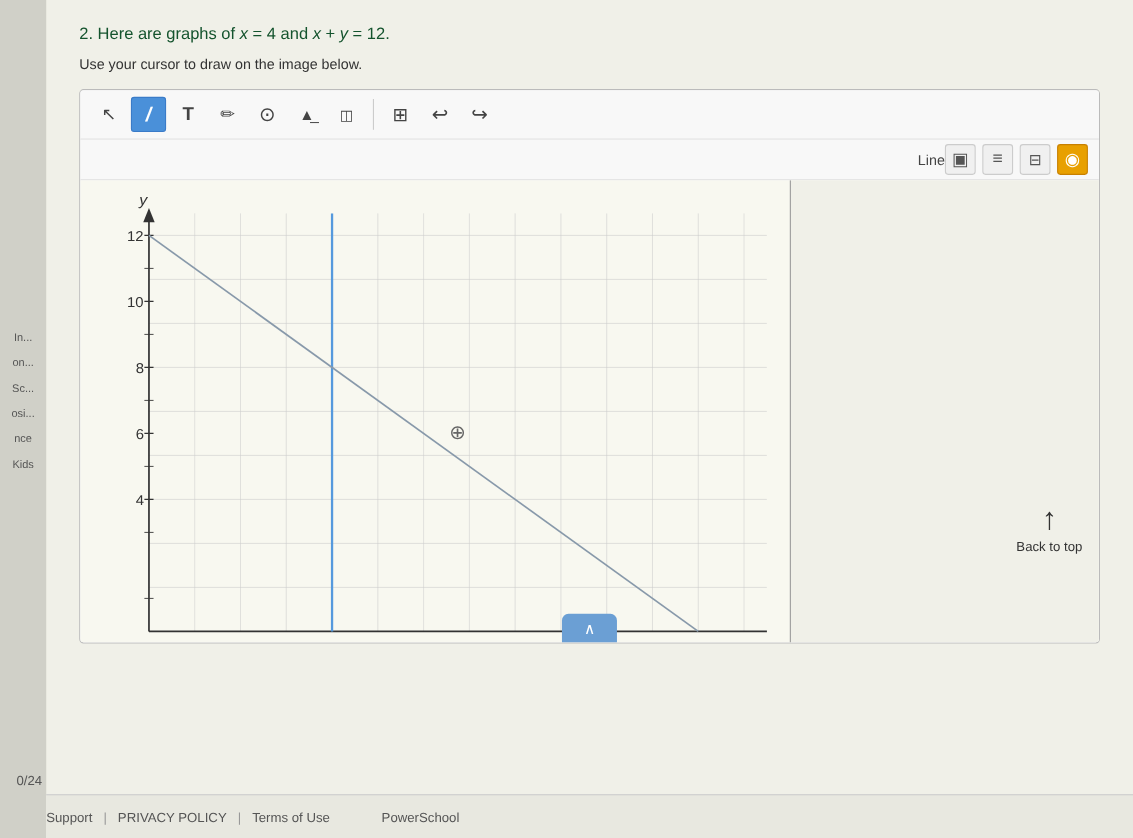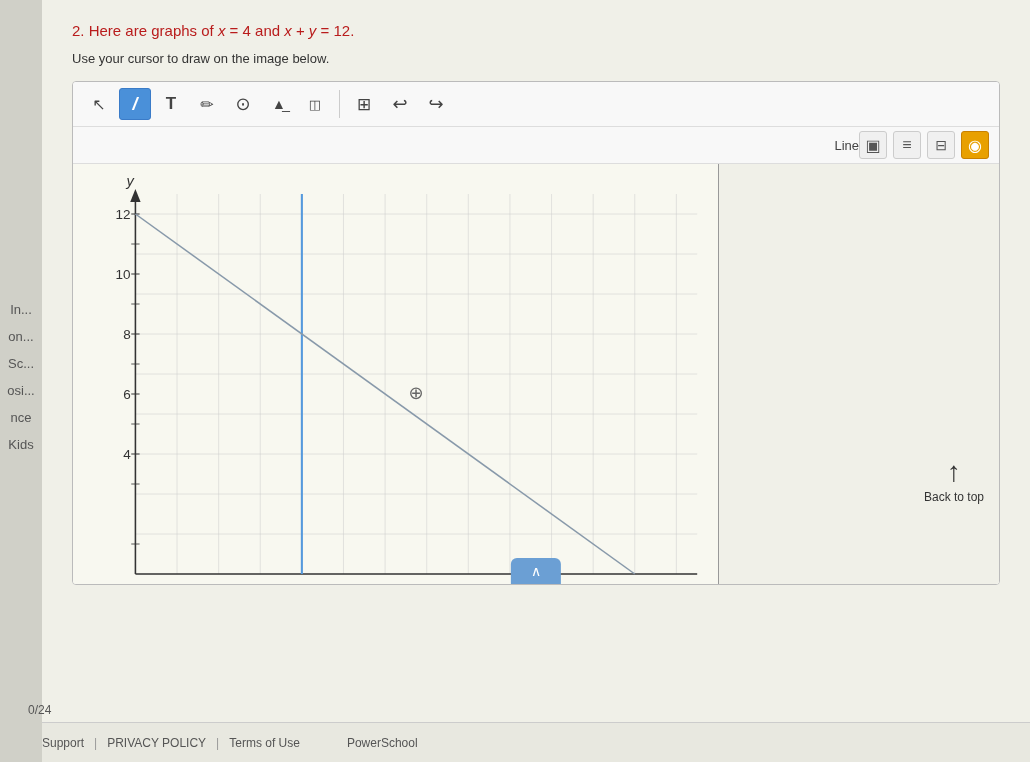--- a/index.html
+++ b/index.html
@@ -20,39 +20,39 @@
       height: 100%;
       background: #d0d0c8;
       display: flex;
       flex-direction: column;
       align-items: center;
       padding-top: 300px;
       gap: 8px;
     }
 
     .sidebar-item {
-      font-size: 13px;
+      font-size: 10px;
       color: #555;
       padding: 2px;
     }
 
     .main-content {
       margin-left: 42px;
       padding: 20px 30px;
       background: #f0f0e8;
       min-height: 762px;
     }
 
     .question-header {
       margin-bottom: 15px;
     }
 
     .question-title {
       font-size: 15px;
-      color: #b91c1c;
+      color: #14532d;
       margin-bottom: 10px;
       line-height: 1.4;
     }
 
     .question-desc {
       font-size: 13px;
       color: #333;
       margin-bottom: 8px;
       line-height: 1.5;
     }
@@ -225,21 +225,21 @@
       cursor: pointer;
     }
 
     .footer-divider {
       color: #999;
     }
 
     .page-indicator {
       position: absolute;
       bottom: 45px;
-      left: 28px;
+      left: 15px;
       font-size: 12px;
       color: #555;
     }
 
     .cursor-crosshair {
       position: absolute;
       font-size: 18px;
       color: #666;
       pointer-events: none;
     }

